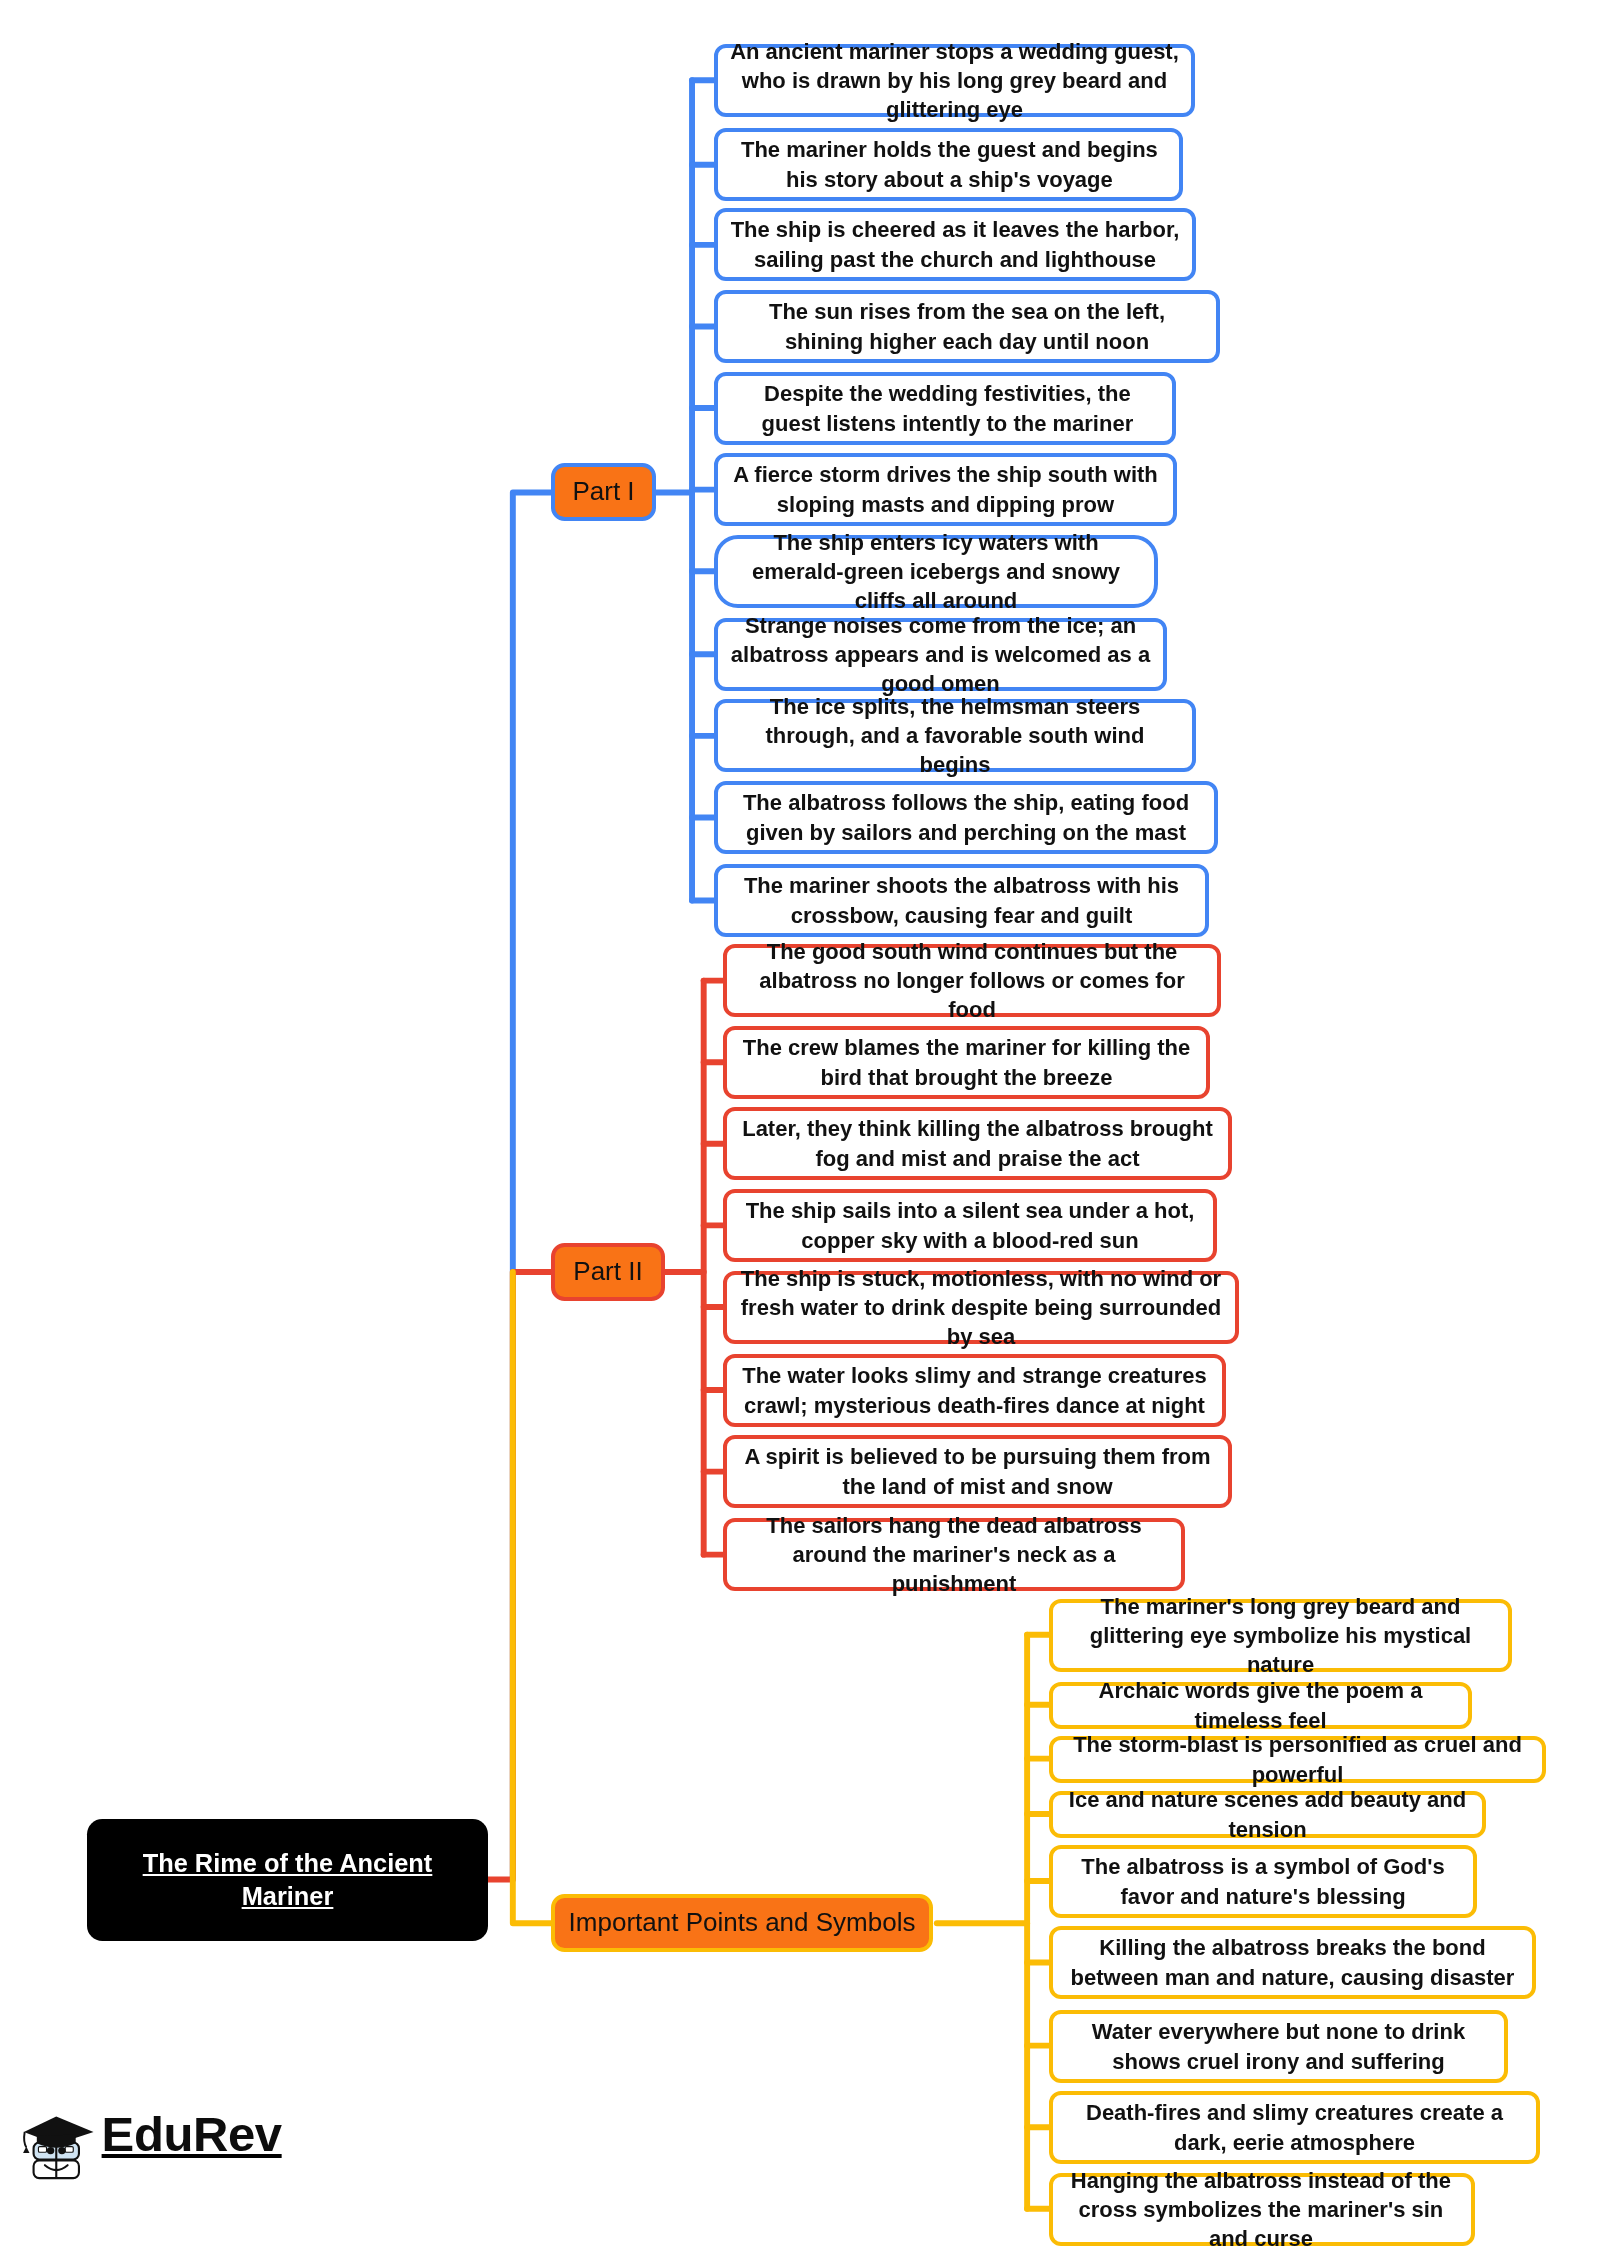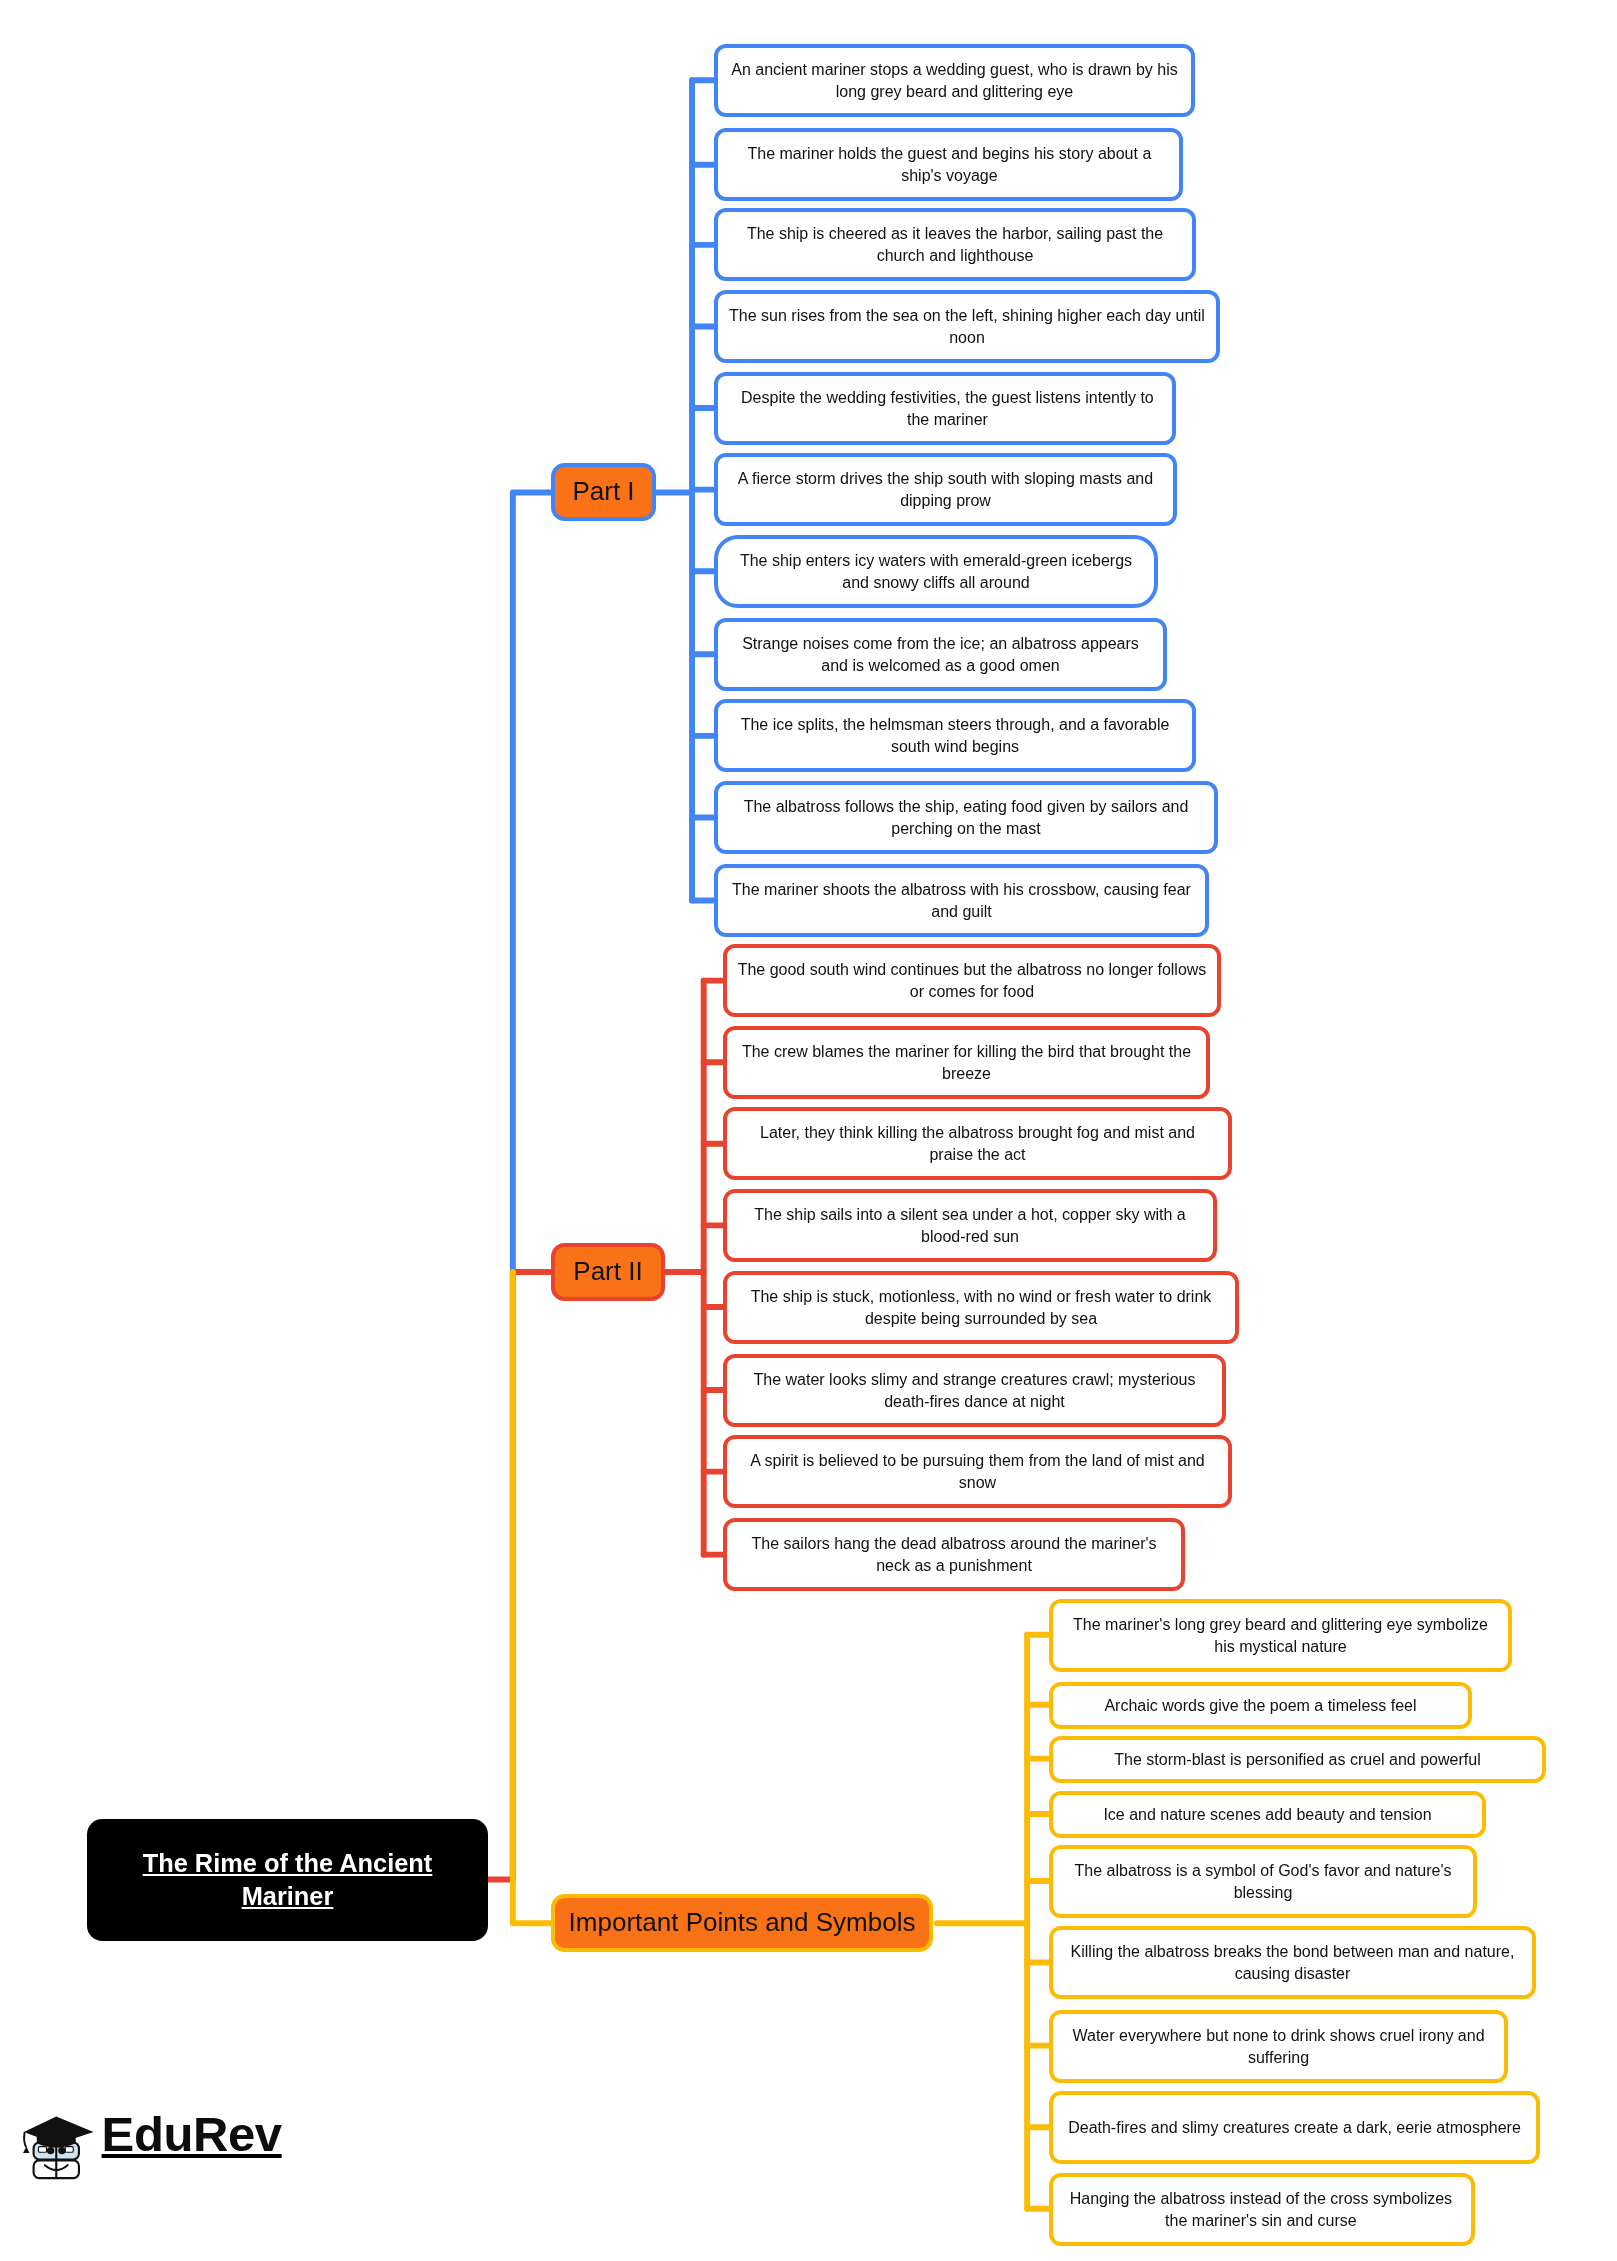--- a/index.html
+++ b/index.html
@@ -67,29 +67,30 @@
   }
 
   
   .leaf-node {
     position: absolute;
     background: #ffffff;
     color: #111111;
     border-style: solid;
     border-width: 4.2px;
     border-radius: 12px;
-    font-size: 16px;
+    font-size: 22px;
     line-height: 1.32;
     text-align: center;
     display: flex;
     align-items: center;
     justify-content: center;
     padding: 3.4px 10.2px;
     box-sizing: border-box;
     z-index: 3;
+    font-weight: bold;
   }
   .leaf-node .txt { display: block; width: 100%; }
 
   .c-blue   { border-color: #4285f4; }
   .c-red    { border-color: #e8432f; }
   .c-yellow { border-color: #fbbc05; }
 
   
   .logo-wrap {
     position: absolute;

